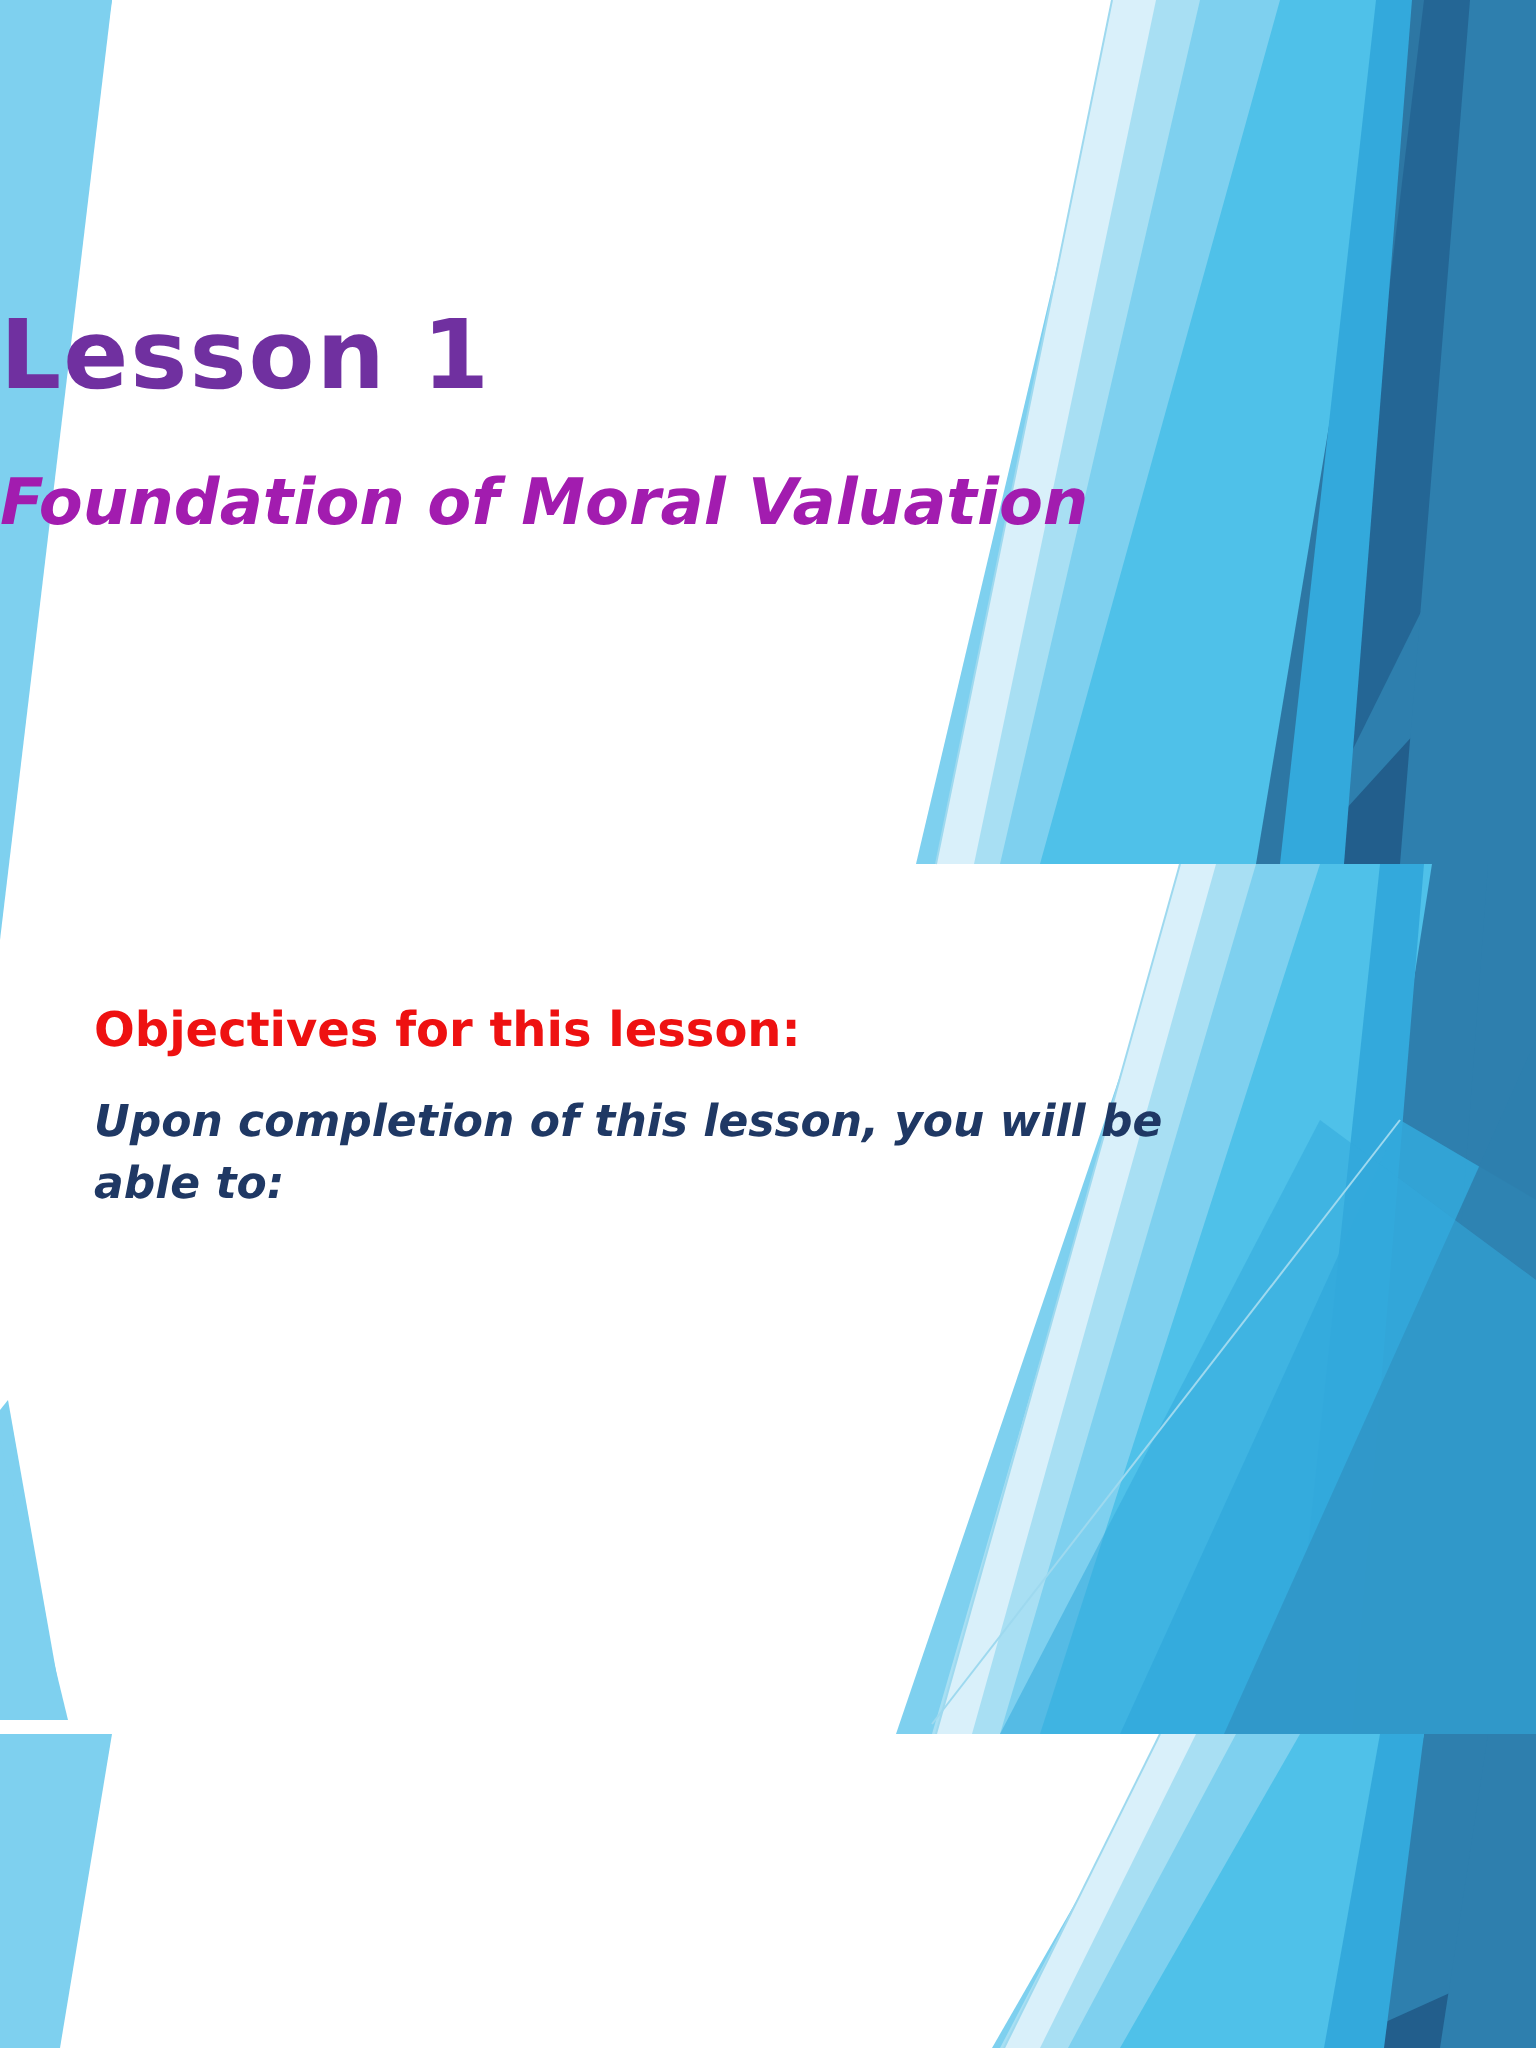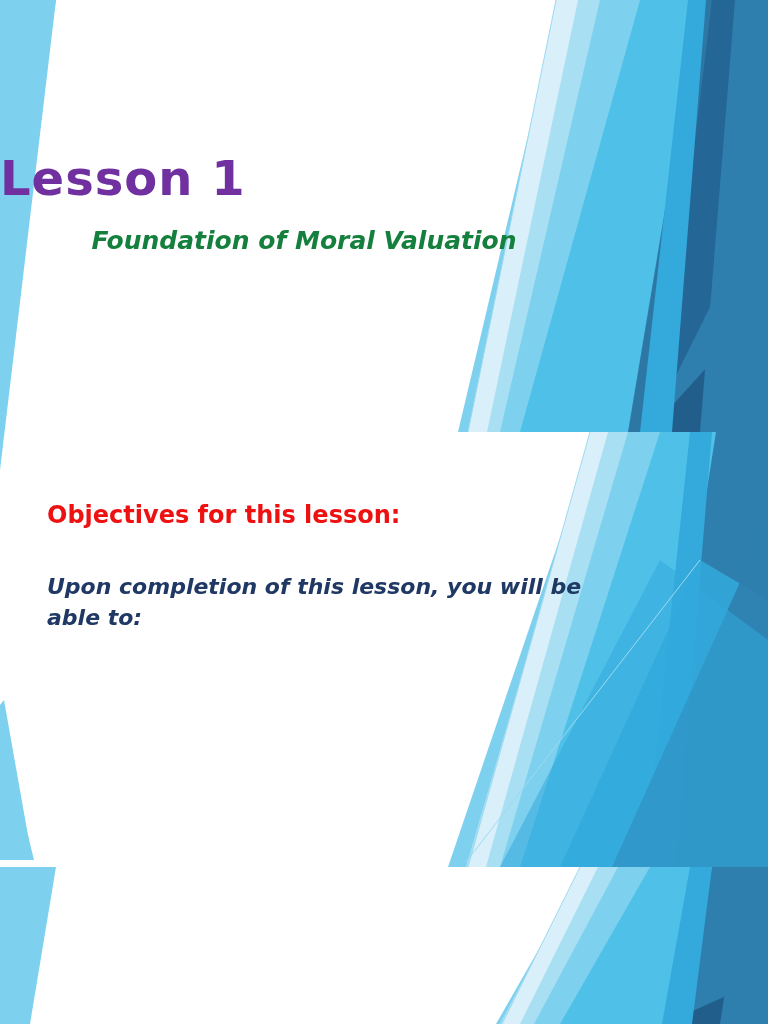--- a/index.html
+++ b/index.html
@@ -51,42 +51,42 @@
     letter-spacing: 1px;
     color: #7030a0;
     line-height: 1.05;
     white-space: nowrap;
   }
   .title-sub {
     position: absolute;
     left: 0;
     top: 205px;
     width: 608px;
-    text-align: center;
-    font-family: "DejaVu Sans", sans-serif;
-    font-size: 25px;
+    text-align: left;
+    font-family: "DejaVu Sans", sans-serif;
+    font-size: 32px;
     font-weight: bold;
     font-style: italic;
-    color: #15803d;
+    color: #a21caf;
     white-space: nowrap;
   }
   .obj-heading {
     position: absolute;
     left: 47px;
     top: 477px;
     font-family: "DejaVu Sans", sans-serif;
     font-size: 24px;
     font-weight: bold;
     color: #ee1111;
     white-space: nowrap;
   }
   .obj-intro {
     position: absolute;
     left: 47px;
-    top: 549px;
+    top: 524px;
     width: 540px;
     font-family: "DejaVu Sans", sans-serif;
     font-size: 22px;
     font-weight: bold;
     font-style: italic;
     color: #1f3864;
     line-height: 1.42;
   }
   .obj-list {
     position: absolute;

